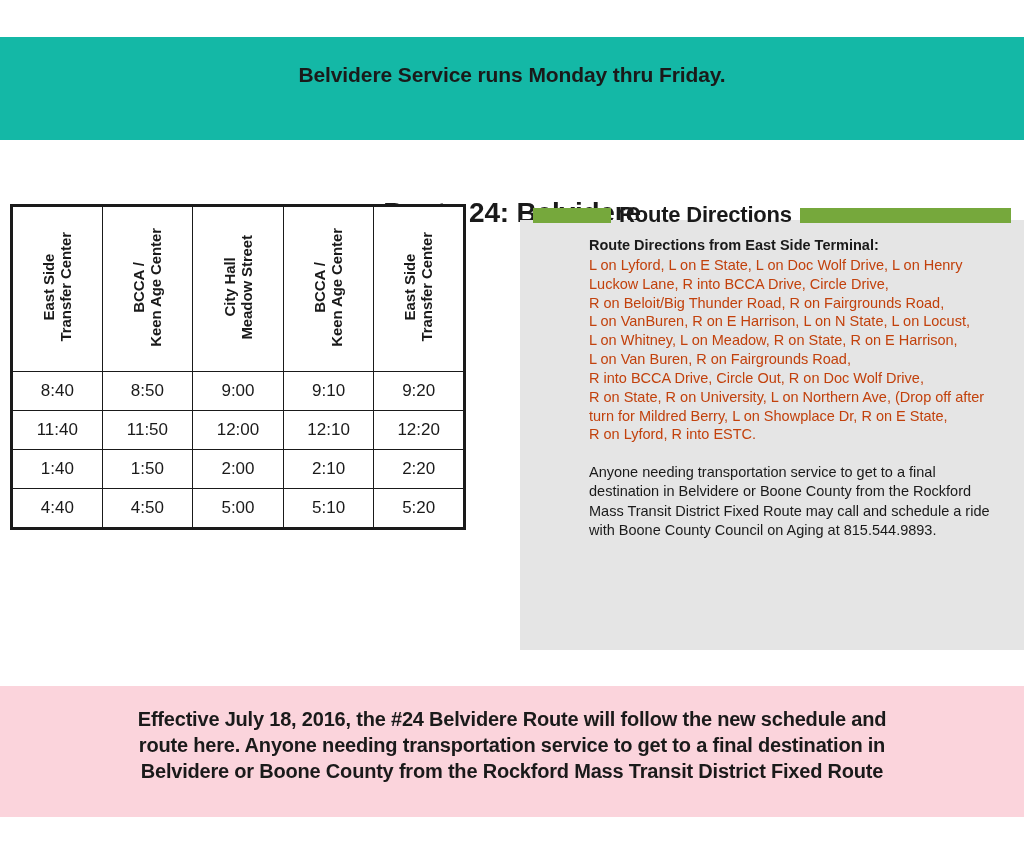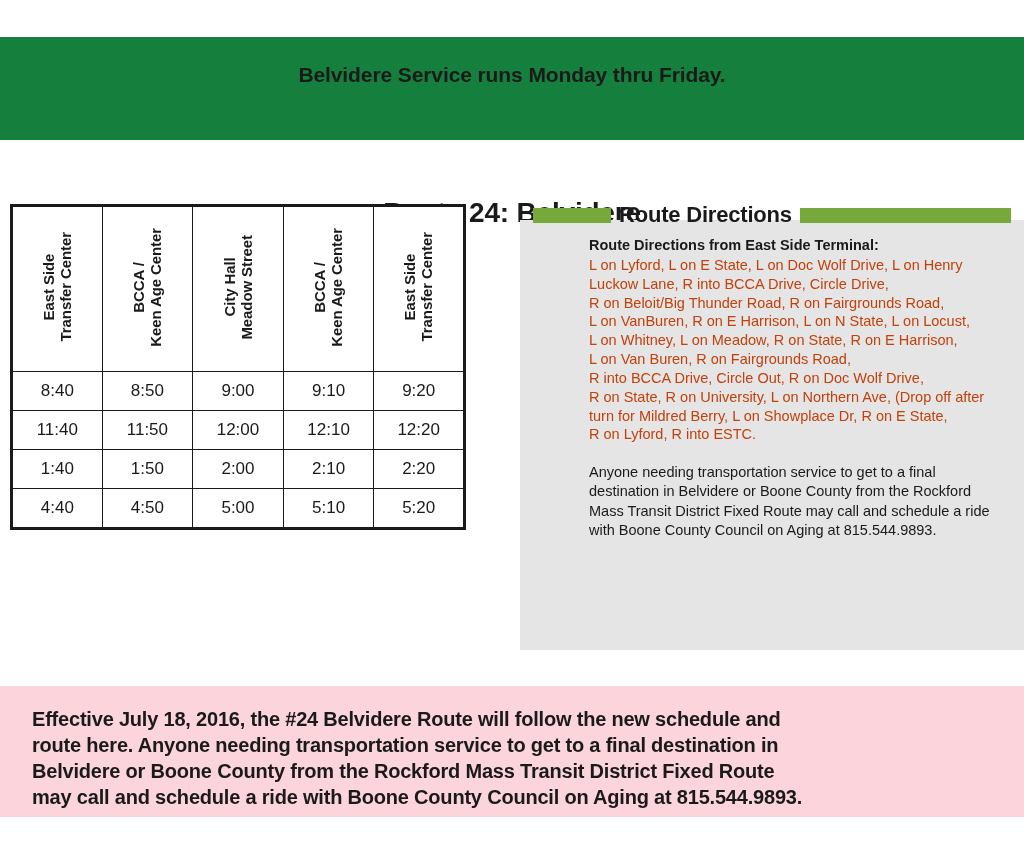--- a/index.html
+++ b/index.html
@@ -16,21 +16,21 @@
     overflow: hidden;
   }
 
   
   .top-band {
     position: absolute;
     left: 0;
     top: 37px;
     width: 1024px;
     height: 103px;
-    background: #15803d;
+    background: #14b8a6;
   }
   .top-band-text {
     position: absolute;
     left: 0;
     top: 26px;
     width: 1024px;
     text-align: center;
     font-size: 21px;
     font-weight: bold;
     letter-spacing: -0.1px;
@@ -171,20 +171,21 @@
   .notice-text {
     position: absolute;
     left: 32px;
     top: 20px;
     width: 960px;
     font-size: 20px;
     font-weight: bold;
     line-height: 1.30;
     letter-spacing: -0.2px;
     color: #1a1a1a;
+    text-align: center;
   }
   .notice-text .pline { display: block; white-space: nowrap; }
 </style>
 </head>
 <body>
 
 <div class="top-band">
   <div class="top-band-text">Belvidere Service runs Monday thru Friday.</div>
 </div>
 
@@ -277,15 +278,14 @@
     <span class="nline">Mass Transit District Fixed Route may call and schedule a ride</span>
     <span class="nline">with Boone County Council on Aging at 815.544.9893.</span>
   </p>
 </div>
 
 <div class="notice">
   <div class="notice-text">
     <span class="pline">Effective July 18, 2016, the #24 Belvidere Route will follow the new schedule and</span>
     <span class="pline">route here. Anyone needing transportation service to get to a final destination in</span>
     <span class="pline">Belvidere or Boone County from the Rockford Mass Transit District Fixed Route</span>
-    <span class="pline">may call and schedule a ride with Boone County Council on Aging at 815.544.9893.</span>
   </div>
 </div>
 
 </body></html>

